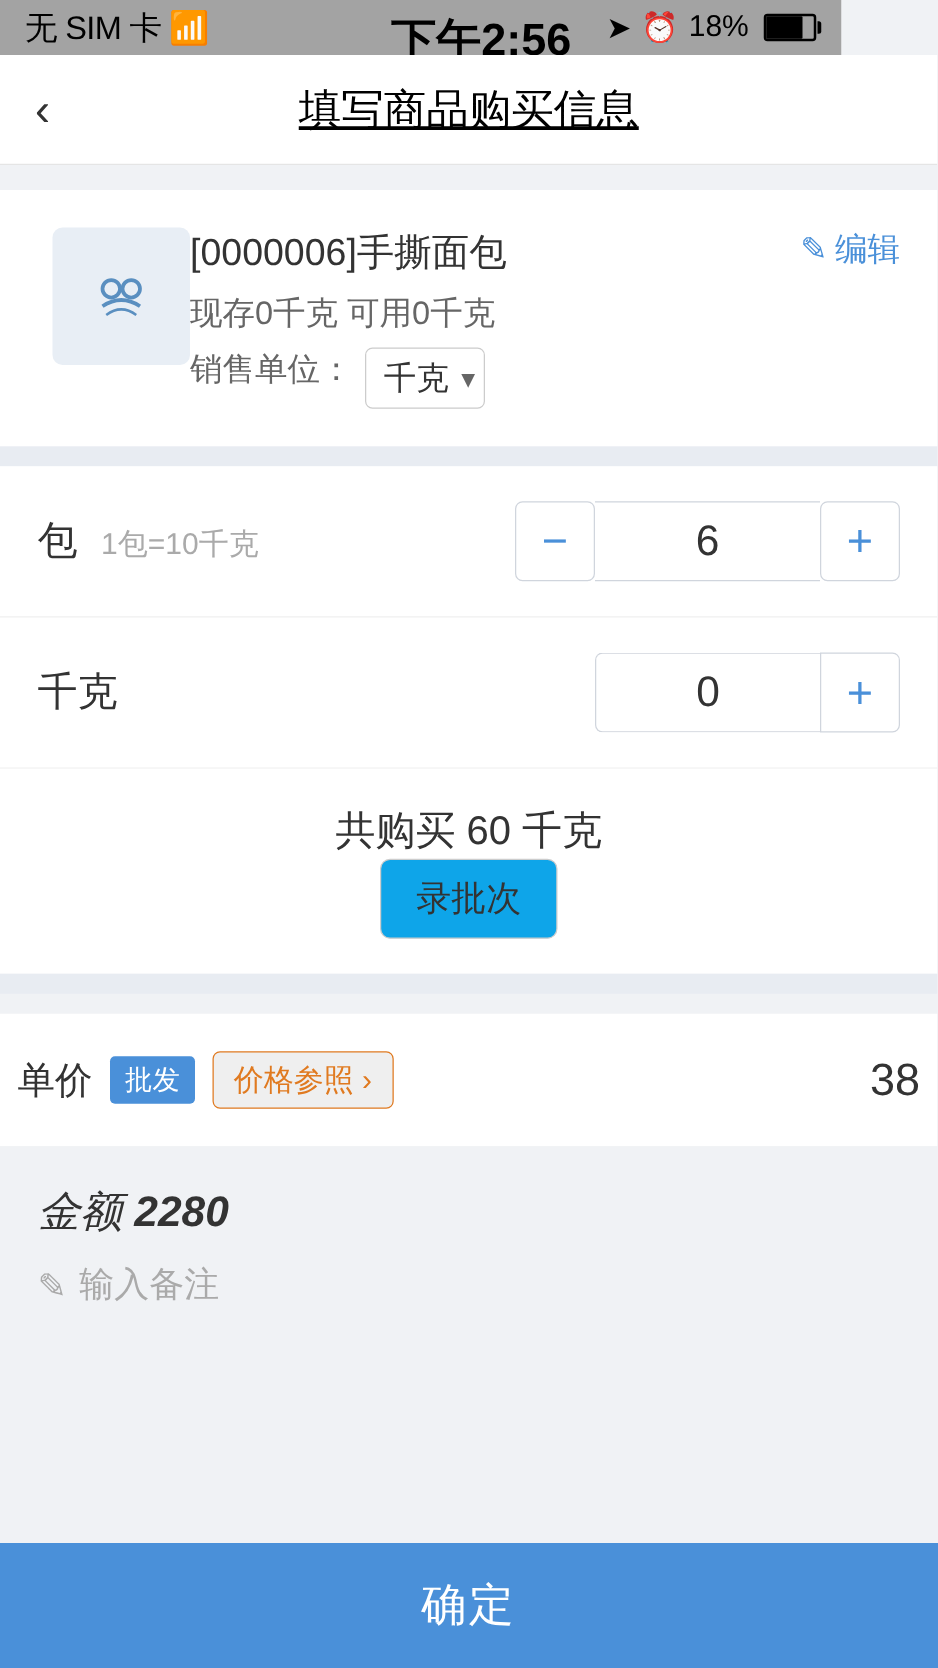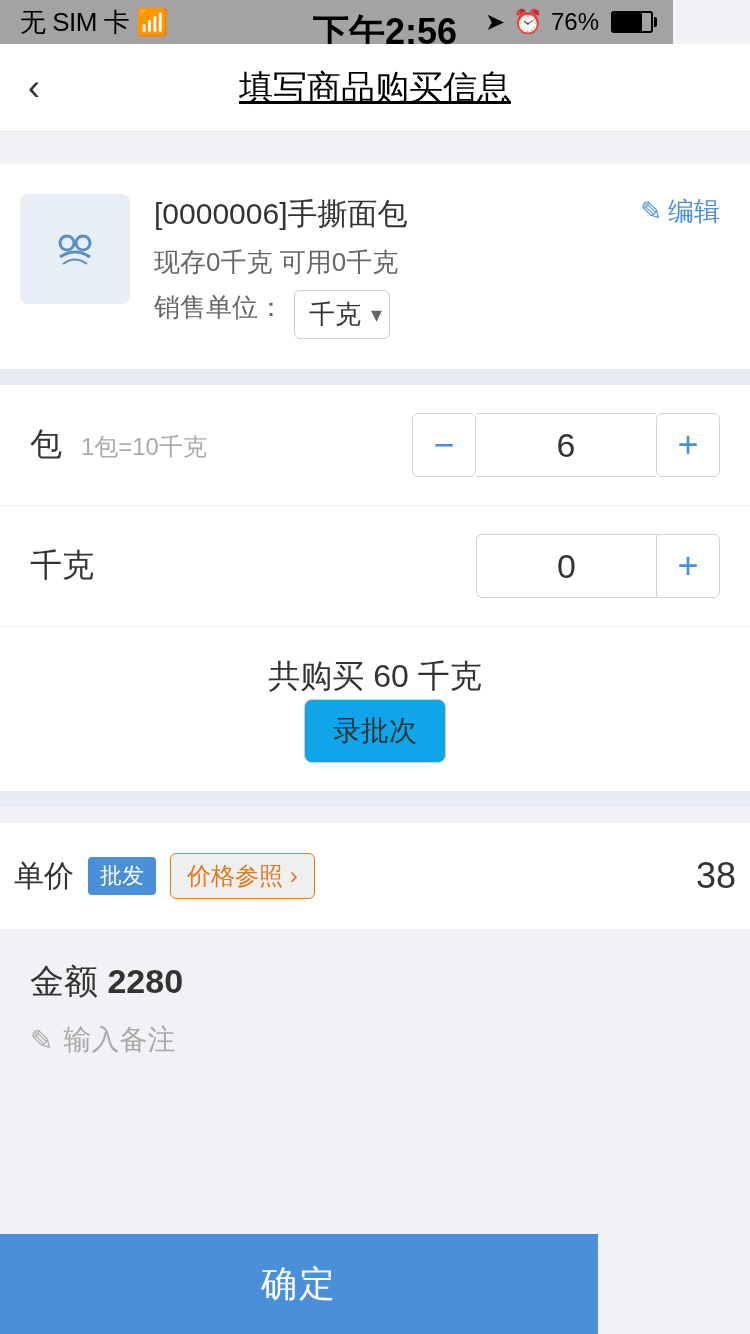--- a/index.html
+++ b/index.html
@@ -95,25 +95,24 @@
     .nav-title {
       font-size: 34px;
       font-weight: 500;
       color: #000;
       text-decoration: underline;
     }
 
     
     .product-card {
       background: #fff;
-      margin-top: 32px;
-      padding: 30px 20px;
+      margin-top: 20px;
+      padding: 30px 42px;
       display: flex;
       align-items: flex-start;
-      gap: 24px;
       position: relative;
     }
     .product-thumb {
       width: 110px;
       height: 110px;
       background: #e8eef5;
       border-radius: 8px;
       display: flex;
       align-items: center;
       justify-content: center;
@@ -302,20 +301,21 @@
 
     
     .amount-section {
       background: #f0f2f5;
       padding: 30px 30px 20px;
     }
     .amount-row {
       font-size: 34px;
       color: #333;
       margin-bottom: 16px;
+      font-style: italic;
     }
     .amount-value {
       font-weight: 600;
     }
     .remark-row {
       display: flex;
       align-items: center;
       gap: 10px;
       color: #aaa;
       font-size: 28px;
@@ -329,21 +329,21 @@
     .empty-space {
       height: 280px;
       background: #f0f2f5;
     }
 
     
     .confirm-btn {
       position: fixed;
       bottom: 0;
       left: 0;
-      width: 598px;
+      width: 750px;
       height: 100px;
       background: #4a90d9;
       border: none;
       font-size: 36px;
       color: #fff;
       cursor: pointer;
       display: flex;
       align-items: center;
       justify-content: center;
       letter-spacing: 2px;
@@ -351,21 +351,21 @@
   </style>
 </head>
 <body>
 
 <div class="status-bar">
   <span class="status-left">无 SIM 卡 📶</span>
   <span class="status-center">下午2:56</span>
   <div class="status-right">
     <span>➤</span>
     <span>⏰</span>
-    <span>76%</span>
+    <span>18%</span>
     <span class="battery-icon">
       <div class="battery-fill"></div>
     </span>
   </div>
 </div>
 
 <div class="nav-bar">
   <span class="nav-back">‹</span>
   <span class="nav-title">填写商品购买信息</span>
 </div>

